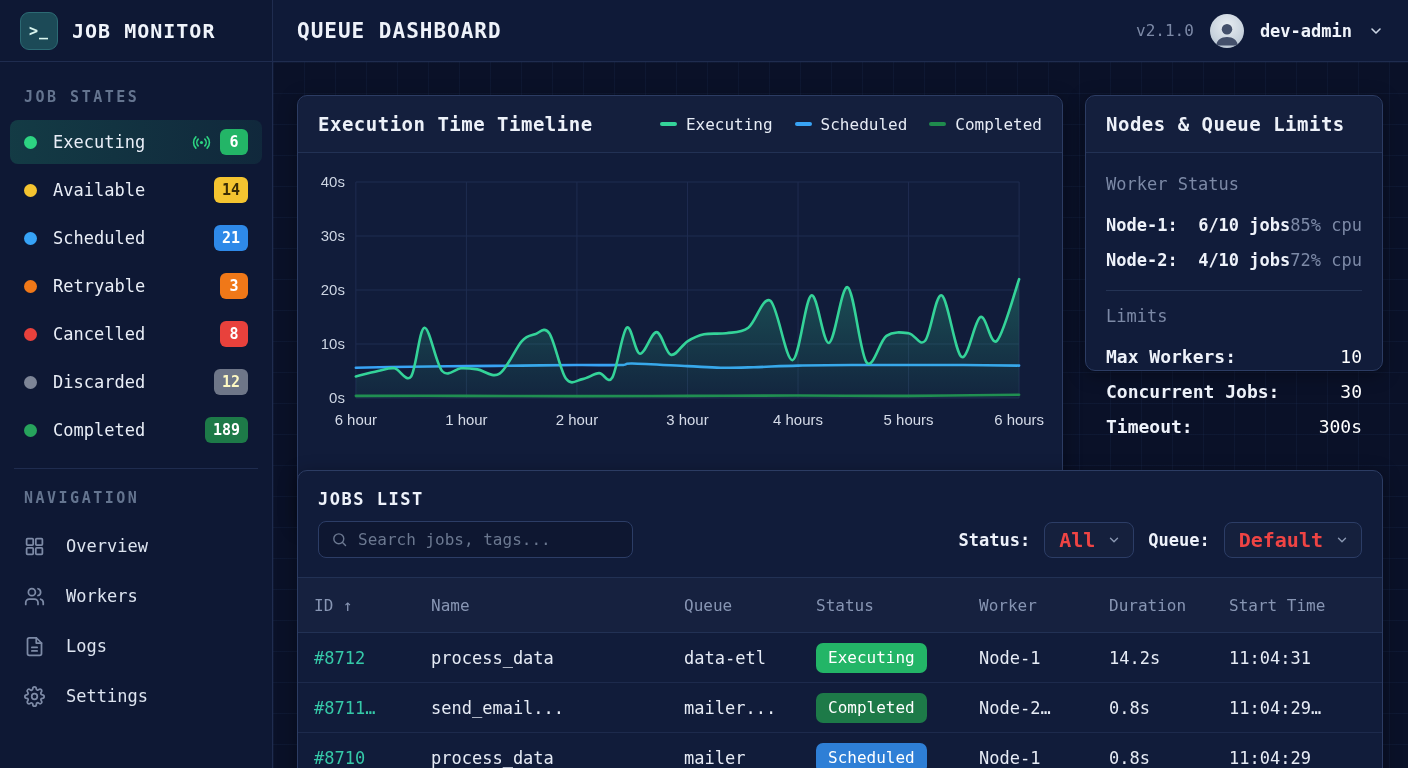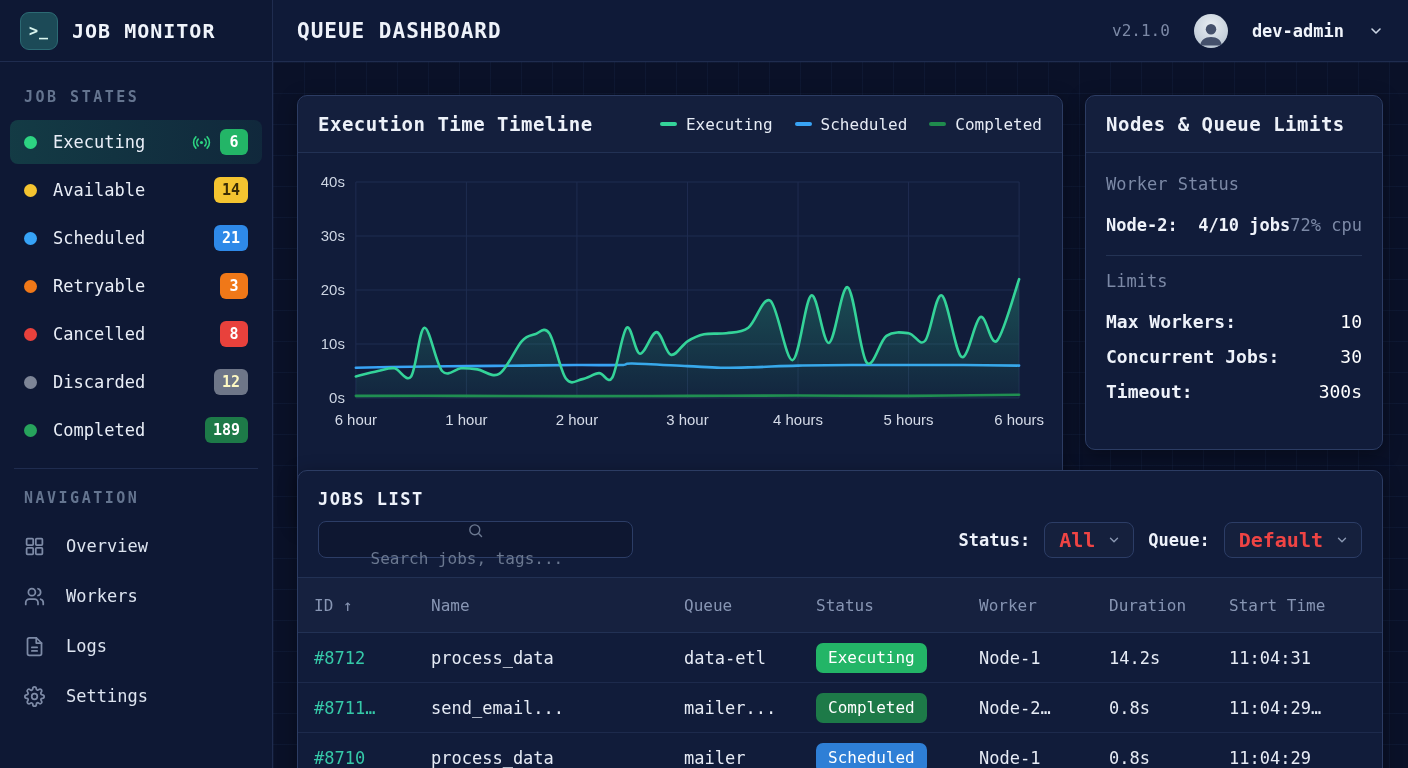--- a/index.html
+++ b/index.html
@@ -22,21 +22,21 @@
   }
   .term-icon {
     width:38px; height:38px; border-radius:9px; background:#1c4a57;
     border:1px solid #2c6a74; color:#d9f5ee;
     display:flex; align-items:center; justify-content:center;
     font-size:15px; font-weight:bold; letter-spacing:1px;
   }
   .brand-title { font-size:20px; font-weight:bold; letter-spacing:1px; color:#f0f4fb; }
   .header-main { flex:1; display:flex; align-items:center; justify-content:space-between; padding:0 24px; }
   .page-title { font-size:21px; font-weight:bold; letter-spacing:1px; color:#eef2fa; }
-  .header-right { display:flex; align-items:center; gap:24px; }
+  .header-right { display:flex; align-items:center; gap:16px; }
   .version { color:#7c89a6; font-size:16px; }
   .avatar {
     width:34px; height:34px; border-radius:50%; overflow:hidden;
     background:radial-gradient(circle at 50% 35%, #e8edf2 0%, #c8d2dd 60%, #aebccb 100%);
     display:flex; align-items:flex-end; justify-content:center;
   }
   .avatar svg { width:30px; height:30px; display:block; }
   .username { font-size:17px; font-weight:bold; color:#f0f4fb; }
   .chev { color:#cbd5e4; display:flex; }
   .chev svg { width:16px; height:16px; }
@@ -93,39 +93,39 @@
   
   #chart-card { left:24px; top:33px; width:766px; height:429px; }
   .legend { display:flex; align-items:center; gap:22px; }
   .legend-item { display:flex; align-items:center; gap:9px; }
   .legend-dash { width:17px; height:4px; border-radius:2px; }
   .legend-label { font-size:16px; color:#e6ebf5; }
   .chart-body { width:764px; height:296px; }
   .chart-body svg { display:block; }
 
   
-  #nodes-card { left:812px; top:33px; width:298px; height:355px; }
+  #nodes-card { left:812px; top:33px; width:298px; height:276px; }
   .nodes-body { padding:21px 20px; }
   .muted-label { color:#7c89a6; font-size:17px; margin-bottom:13px; }
   .node-row { display:flex; justify-content:space-between; font-size:17px; height:35px; align-items:center; }
   .node-left { color:#eef2fa; font-weight:bold; white-space:pre; }
   .node-cpu { color:#7c89a6; }
   .limit-divider { border-top:1px solid #243354; margin:13px 0 15px 0; }
   .limit-row { display:flex; justify-content:space-between; font-size:18px; height:35px; align-items:center; }
   .limit-label { color:#eef2fa; font-weight:bold; }
   .limit-value { color:#ffffff; font-weight:normal; }
 
   
   #jobs-card { left:24px; top:408px; width:1086px; height:340px; overflow:hidden; }
   .jobs-head { padding:18px 20px 0 20px; }
   .jobs-title { font-size:17px; font-weight:bold; letter-spacing:1.5px; color:#eef2fa; }
   .jobs-toolbar { display:flex; align-items:center; justify-content:space-between; margin-top:12px; }
   .search-box {
     width:315px; height:37px; border:1px solid #2c3d66; border-radius:8px;
-    background:rgba(10,17,40,0.45); display:flex; align-items:center; padding:0 12px; gap:10px;flex-direction:column;
+    background:rgba(10,17,40,0.45); display:flex; align-items:center; padding:0 12px; gap:10px;
   }
   .search-box svg { width:17px; height:17px; color:#6b7890; flex:0 0 17px; }
   .search-box input {
     background:transparent; border:none; outline:none; flex:1;
     font-family:inherit; font-size:16px; color:#dfe6f2;
   }
   .search-box input::placeholder { color:#6b7890; }
   .filters { display:flex; align-items:center; gap:14px; }
   .filter-label { font-size:17px; color:#eef2fa; font-weight:bold; }
   .select {
@@ -356,20 +356,24 @@
     </div>
   </div>
 
   <div class="card" id="nodes-card">
     <div class="card-header">
       <div class="card-title">Nodes &amp; Queue Limits</div>
     </div>
     <div class="nodes-body">
       <div class="muted-label">Worker Status</div>
       <div class="node-row">
+        <span class="node-left"><span>Node-1:</span>  <span>6/10 jobs</span></span>
+        <span class="node-cpu">85% cpu</span>
+      </div>
+      <div class="node-row">
         <span class="node-left"><span>Node-2:</span>  <span>4/10 jobs</span></span>
         <span class="node-cpu">72% cpu</span>
       </div>
       <div class="limit-divider"></div>
       <div class="muted-label">Limits</div>
       <div class="limit-row">
         <span class="limit-label">Max Workers:</span>
         <span class="limit-value">10</span>
       </div>
       <div class="limit-row">

